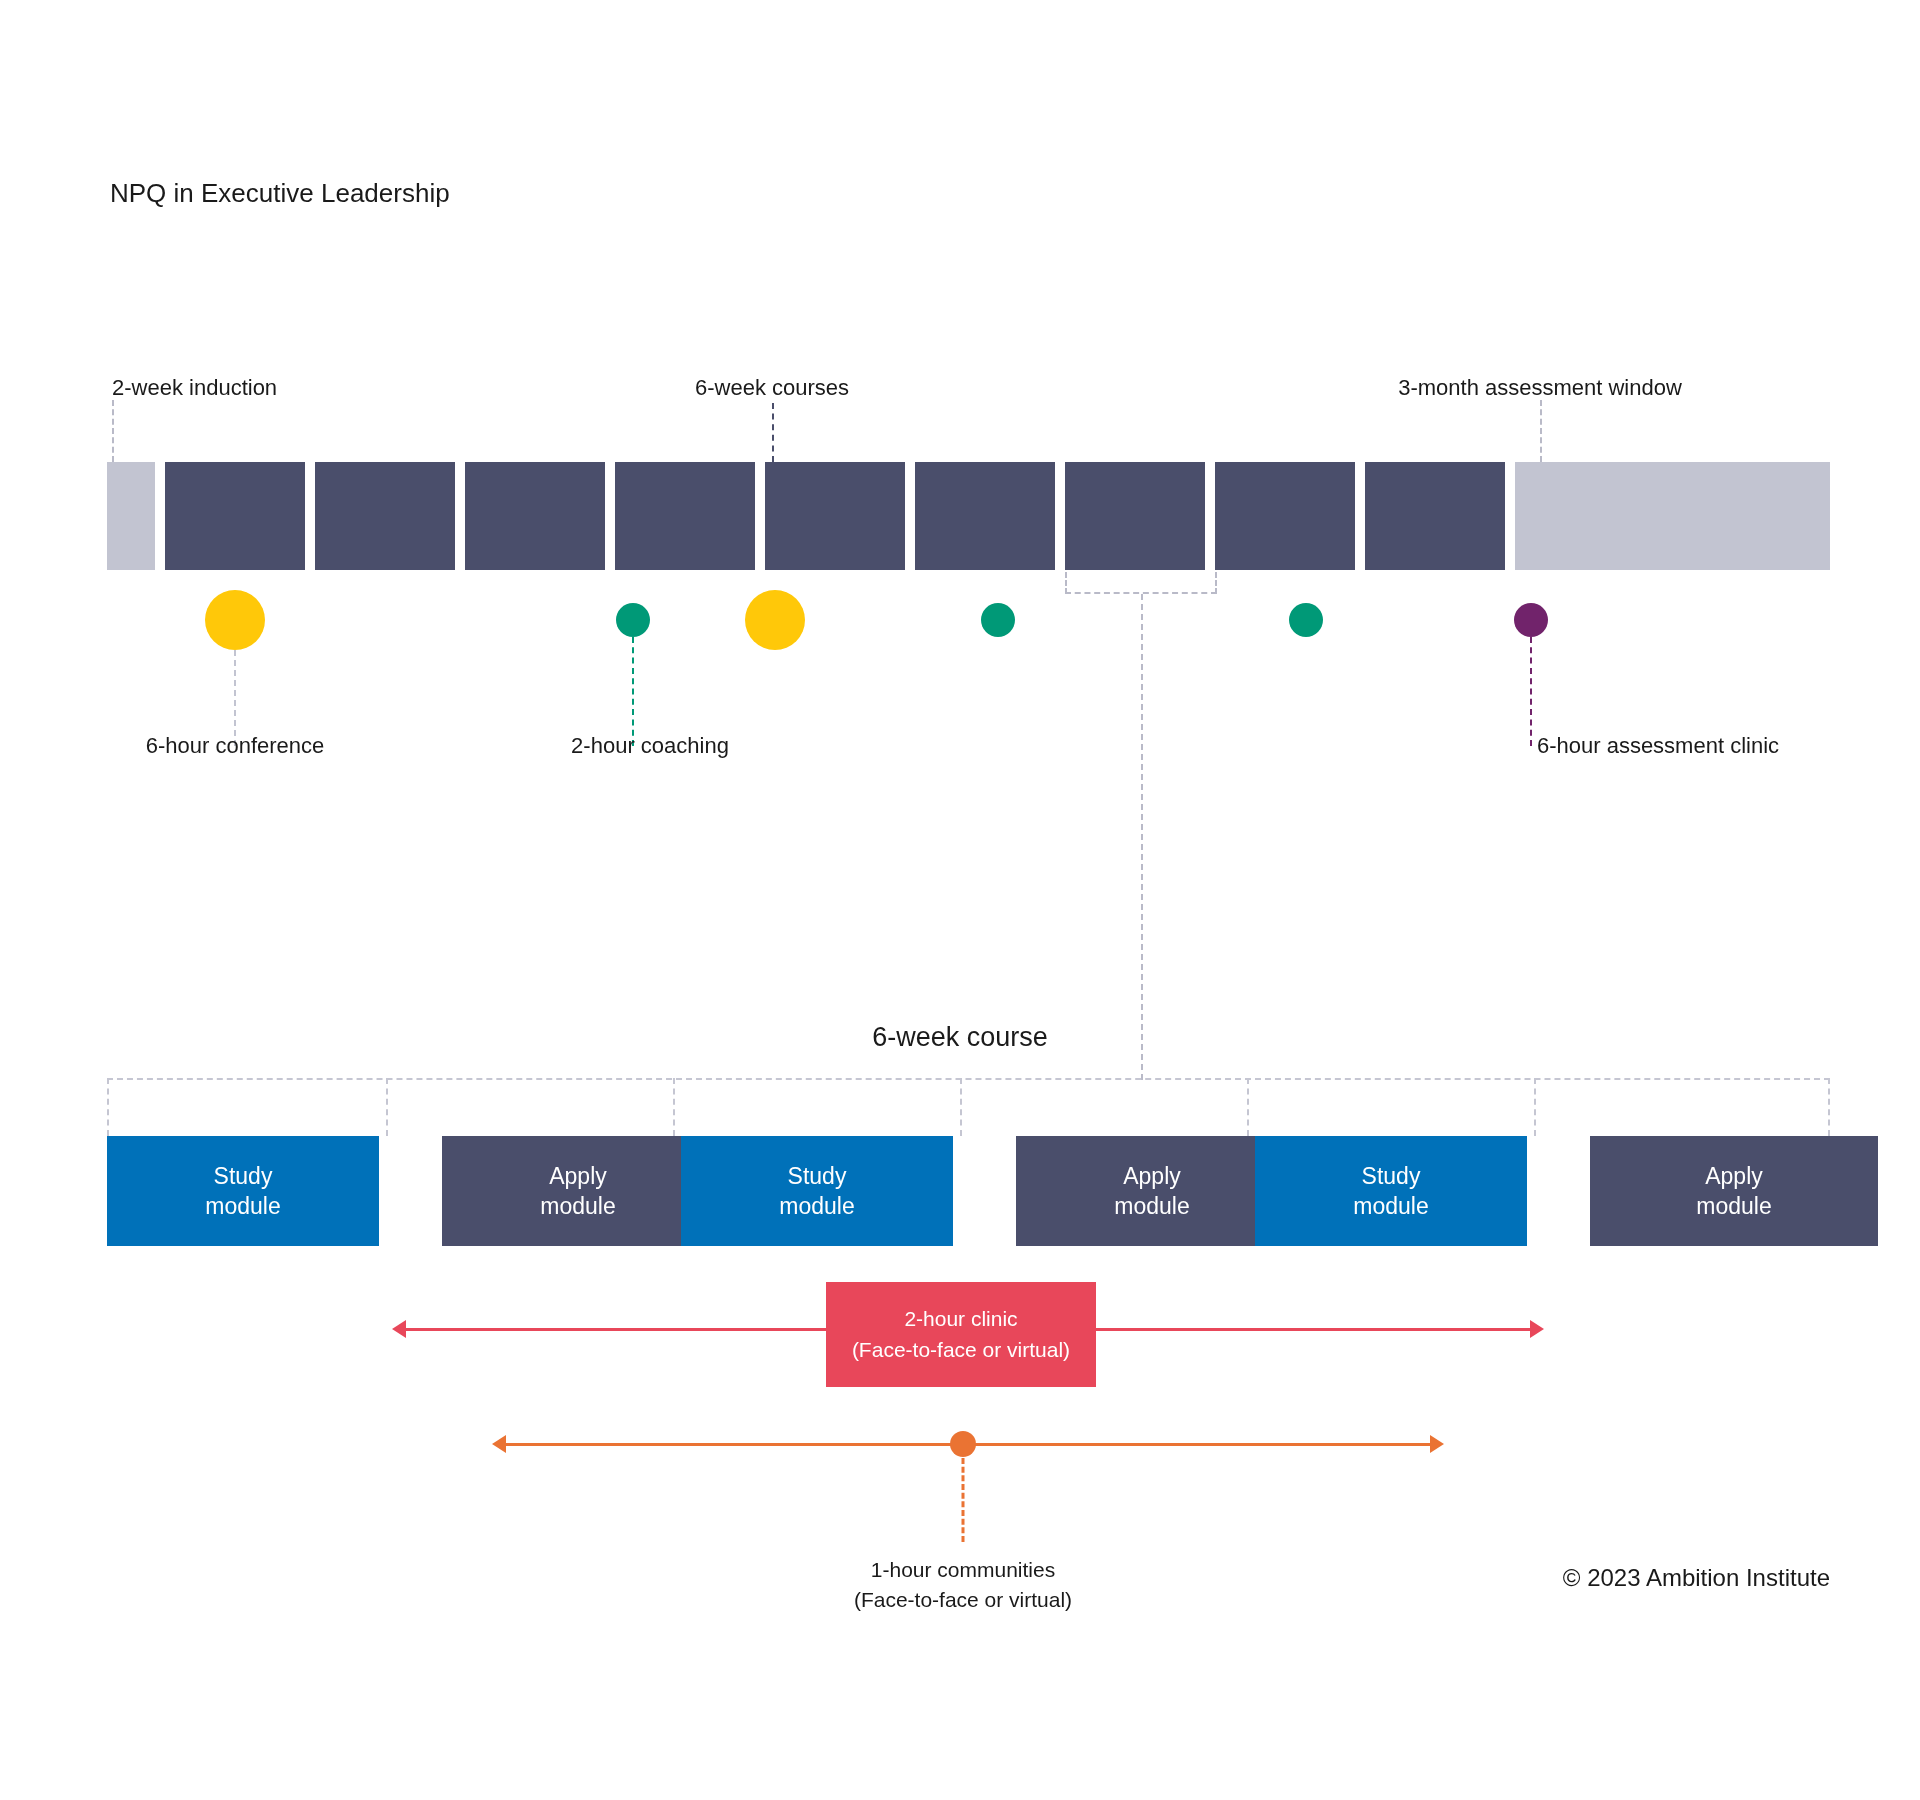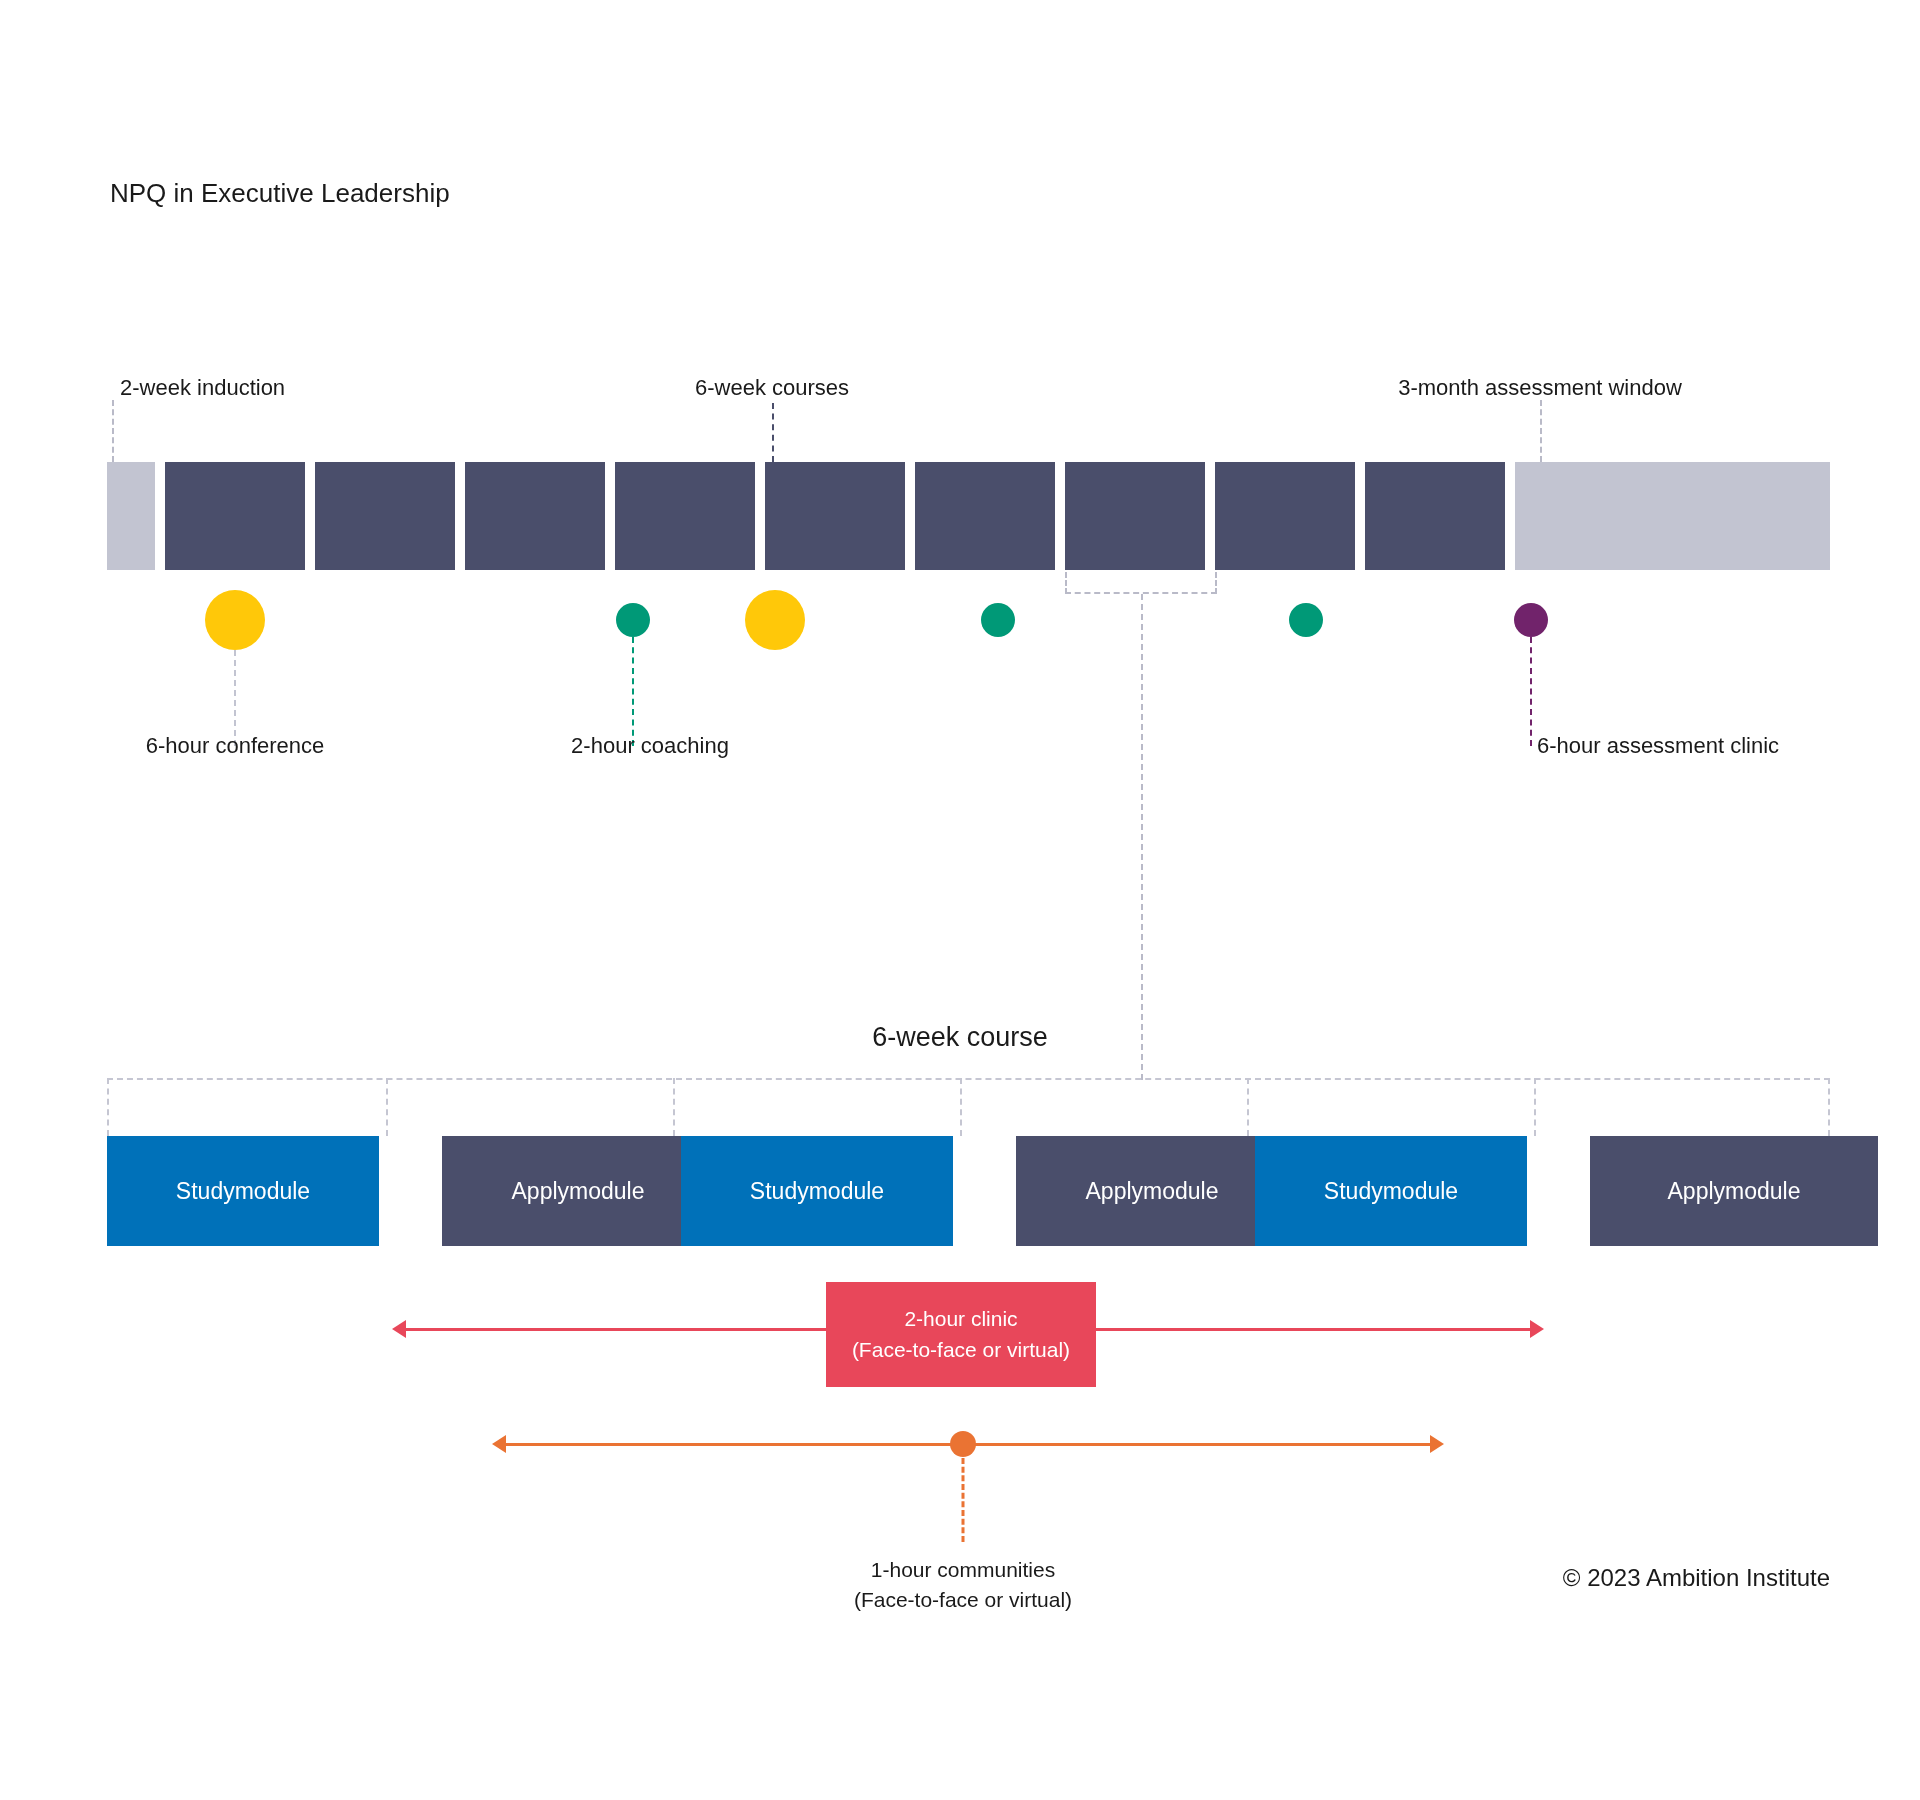--- a/index.html
+++ b/index.html
@@ -77,21 +77,21 @@
     border-top: 2px dashed #c5c6d2;
   }
   .weekgrid .vtick {
     position: absolute; top: 0; height: 58px; width: 0;
     border-left: 2px dashed #c5c6d2;
   }
 
   .modules { position: absolute; left: 107px; top: 1136px; width: 1723px; height: 110px; }
   .module {
     position: absolute; top: 0; height: 110px;
-    display: flex; 
+    display: flex; flex-direction: column;
     align-items: center; justify-content: center;
     color: #ffffff; font-size: 23px; line-height: 1.32; text-align: center;
   }
   .module.study { background: #0071b9; }
   .module.apply { background: #4a4e6b; margin-left: 48px; }
 
   
   .clinic-row { position: absolute; left: 0; top: 1270px; width: 1920px; height: 130px; }
   .arrow-line {
     position: absolute; height: 0; border-top: 3px solid #e8475a;
@@ -135,21 +135,21 @@
     font-size: 24px; color: #1a1a1a;
   }
 </style>
 </head>
 <body>
 
 <div class="page">
 
   <div class="subtitle">NPQ in Executive Leadership</div>
 
-  <div class="tl-label" style="left:120px; top:375px;">2-week induction</div>
+  <div class="tl-label" style="left:112px; top:375px;">2-week induction</div>
   <div class="tl-connector" style="left:112px; top:400px; height:62px;"></div>
 
   <div class="tl-label c" style="left:772px; top:375px;">6-week courses</div>
   <div class="tl-connector navy" style="left:772px; top:403px; height:59px;"></div>
 
   <div class="tl-label c" style="left:1540px; top:375px;">3-month assessment window</div>
   <div class="tl-connector" style="left:1540px; top:400px; height:62px;"></div>
 
   <div class="tl-bar">
     <div class="seg light" style="left:0px;    width:48px;"></div>

